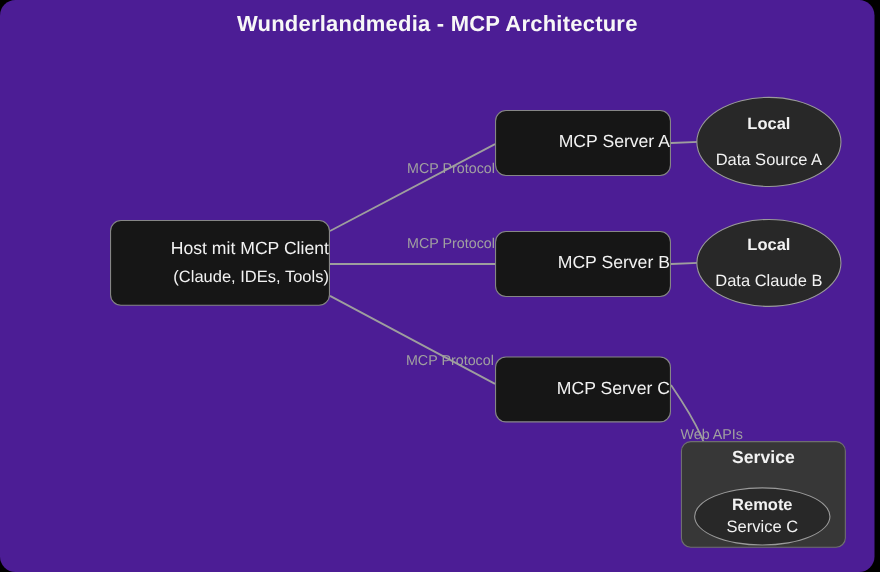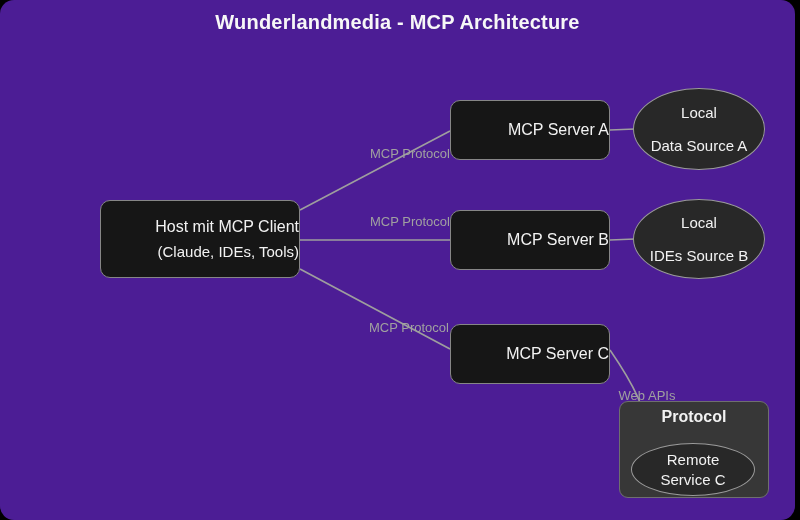--- a/index.html
+++ b/index.html
@@ -75,21 +75,21 @@
     display: flex;
     flex-direction: column;
     align-items: center;
     justify-content: center;
     color: #f2f2f2;
     box-sizing: border-box;
     text-align: center;
   }
   .ellipse .label-bold {
     font-size: 15px;
-    font-weight: 400;
+    font-weight: 700;
   }
   .ellipse .label-sub {
     font-size: 15px;
     font-weight: 400;
     margin-top: 16px;
   }
   .ellipse-a { left: 633px; top: 88px;  width: 132px; height: 82px; }
   .ellipse-b { left: 633px; top: 199px; width: 132px; height: 80px; }
   .container-box {
     position: absolute;
@@ -159,25 +159,25 @@
     <div class="label-main">MCP Server C</div>
   </div>
 
   <div class="ellipse ellipse-a">
     <div class="label-bold">Local</div>
     <div class="label-sub">Data Source A</div>
   </div>
 
   <div class="ellipse ellipse-b">
     <div class="label-bold">Local</div>
-    <div class="label-sub">IDEs Source B</div>
+    <div class="label-sub">Data Claude B</div>
   </div>
 
   <div class="container-box">
-    <div class="container-title">Protocol</div>
+    <div class="container-title">Service</div>
   </div>
 
   <div class="ellipse ellipse-remote">
     <div class="label-bold">Remote</div>
     <div class="label-sub">Service C</div>
   </div>
 
   <div class="edge-label edge-label-1">MCP Protocol</div>
   <div class="edge-label edge-label-2">MCP Protocol</div>
   <div class="edge-label edge-label-3">MCP Protocol</div>

